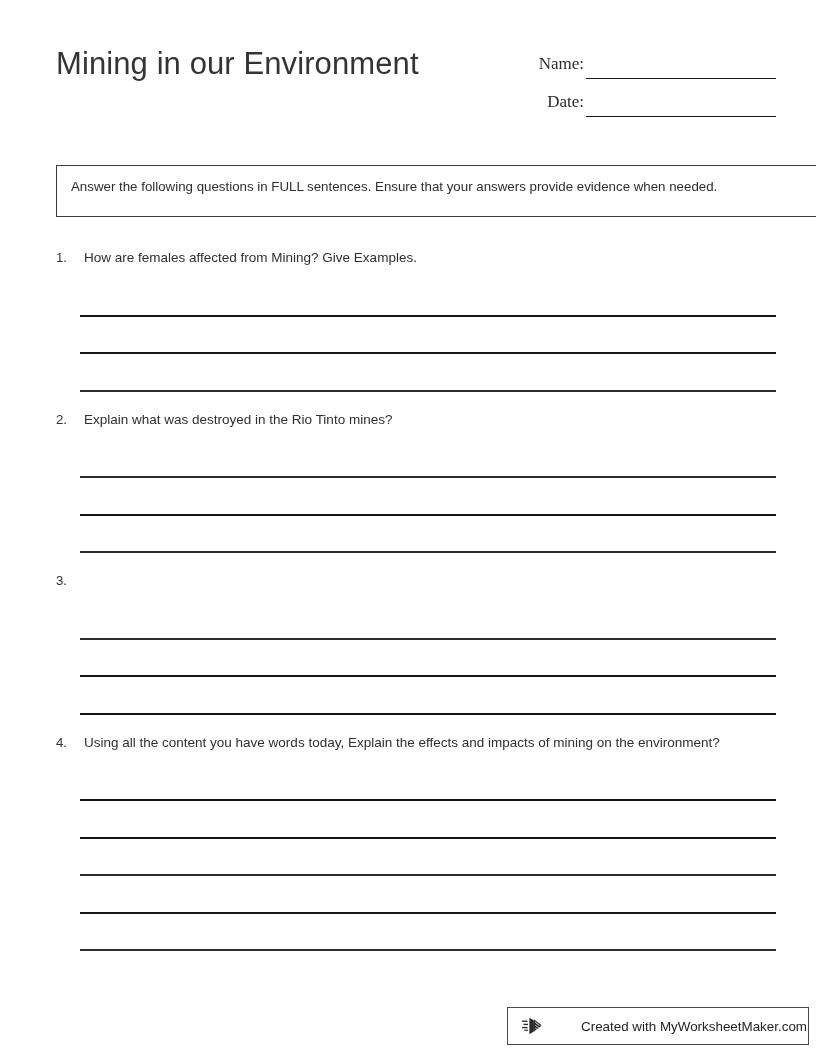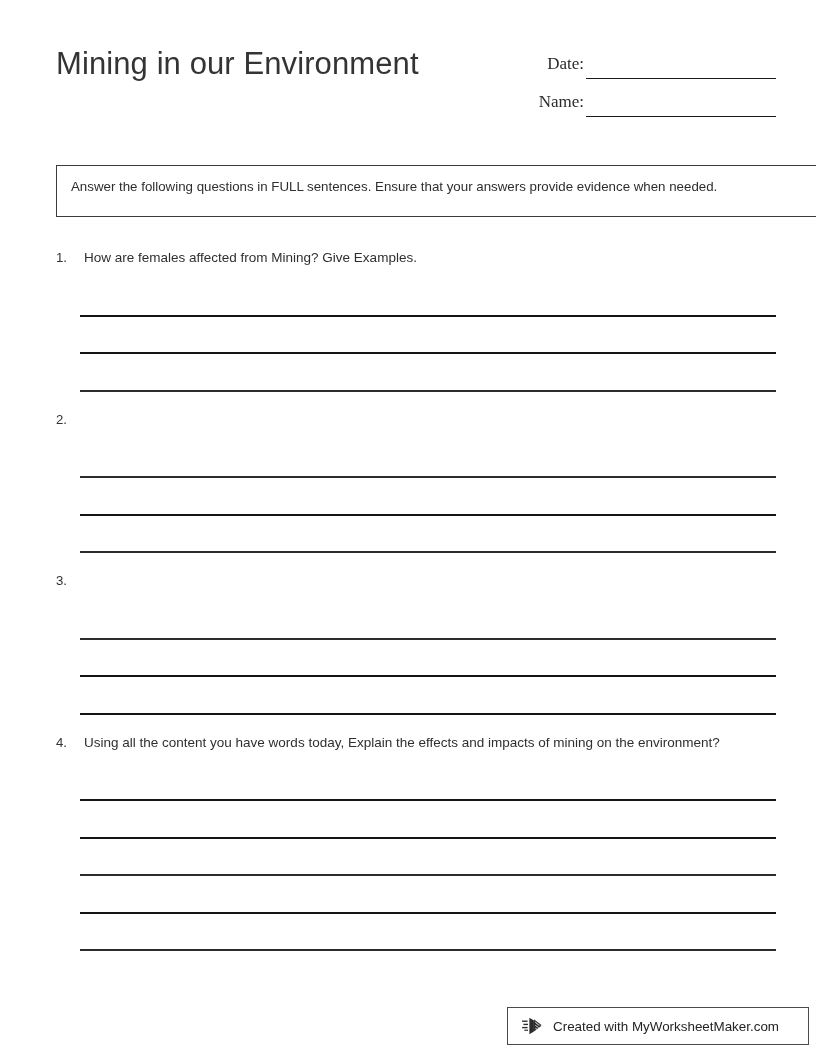--- a/index.html
+++ b/index.html
@@ -164,39 +164,40 @@
     height: 20px;
     margin-right: 9px;
     flex: 0 0 auto;
     display: block;
   }
 
   .badge-text {
     font-size: 13.4px;
     color: #242424;
     white-space: nowrap;
+    margin-left: 28px;
   }
 </style>
 </head>
 <body>
 
 <div class="page">
 
   <div class="header">
     <div class="worksheet-title">Mining in our Environment</div>
 
     <div class="name-date-block">
       <div class="field-row">
+        <span class="field-label">Name:</span>
+        <span class="field-rule"></span>
+      </div>
+      <div class="field-row">
         <span class="field-label">Date:</span>
         <span class="field-rule"></span>
       </div>
-      <div class="field-row">
-        <span class="field-label">Name:</span>
-        <span class="field-rule"></span>
-      </div>
     </div>
   </div>
 
   <div class="instruction-box">
     <div class="instruction-text">Answer the following questions in FULL sentences. Ensure that your answers provide evidence when needed.</div>
   </div>
 
   <div class="questions">
 
     <div class="question-block">
@@ -207,20 +208,21 @@
       <div class="answer-lines">
         <div class="answer-line"></div>
         <div class="answer-line"></div>
         <div class="answer-line soft"></div>
       </div>
     </div>
 
     <div class="question-block">
       <div class="question-head">
         <span class="question-number">2.</span>
+        <span class="question-text">Explain what was destroyed in the Rio Tinto mines?</span>
       </div>
       <div class="answer-lines">
         <div class="answer-line soft"></div>
         <div class="answer-line"></div>
         <div class="answer-line soft"></div>
       </div>
     </div>
 
     <div class="question-block">
       <div class="question-head">

